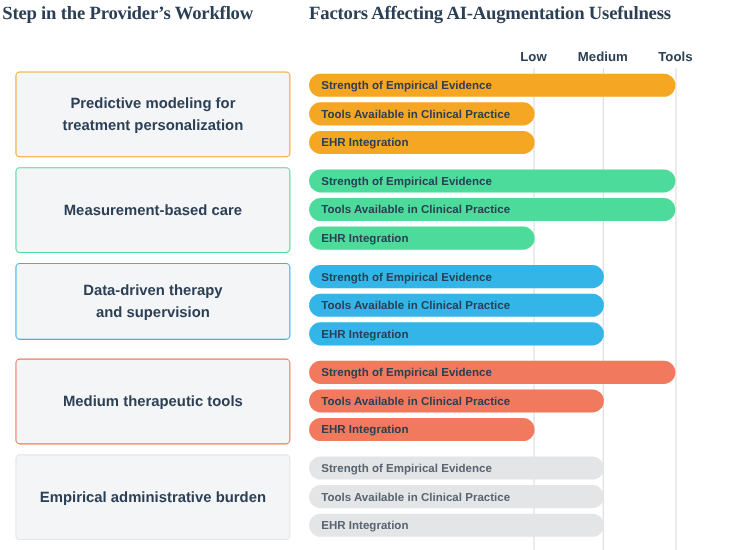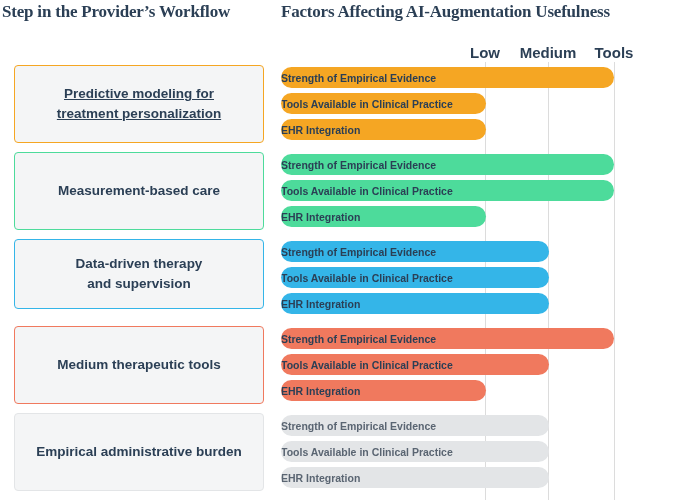--- a/index.html
+++ b/index.html
@@ -51,53 +51,54 @@
   }
   .gridline {
     position: absolute;
     top: 18px; bottom: 0px;
     width: 1px;
     background: #dcdcdc;
   }
   .scale-label {
     position: absolute;
     top: 0px;
-    font-size: 15px;
+    font-size: 12px;
     font-weight: bold;
     color: #2b3f55;
     transform: translateX(-50%);
     white-space: nowrap;
   }
 
   .bar-group { position: absolute; left: 0; width: 404px; }
   .bar {
     position: absolute;
     left: 0;
     height: 21px;
     border-radius: 11px;
     display: flex;
     align-items: center;
     color: #2b3f55;
     font-size: 10.5px;
     font-weight: bold;
+    padding-left: 11px;
     white-space: nowrap;
     overflow: hidden;
   }
   .bar.gray { color: #5a6572; }
 </style>
 </head>
 <body>
 
 <div id="root">
 
   <div class="col-head" id="head-right">Factors Affecting AI-Augmentation Usefulness</div>
   <div class="col-head" id="head-left">Step in the Provider’s Workflow</div>
 
   <div id="steps-col">
-      <div class="step-box" style="top: 65px; height: 78px; border-color: rgb(245, 166, 35); text-decoration: underline;">
+      <div class="step-box" style="top: 65px; height: 78px; border-color: rgb(245, 166, 35);">
         <div>Predictive modeling for<br>treatment personalization</div>
       </div>
       <div class="step-box" style="top: 152px; height: 78px; border-color: rgb(77, 219, 155);">
         <div>Measurement-based care</div>
       </div>
       <div class="step-box" style="top: 239px; height: 70px; border-color: rgb(52, 181, 232);">
         <div>Data-driven therapy<br>and supervision</div>
       </div>
       <div class="step-box" style="top: 326px; height: 78px; border-color: rgb(240, 121, 94);">
         <div>Medium therapeutic tools</div>

